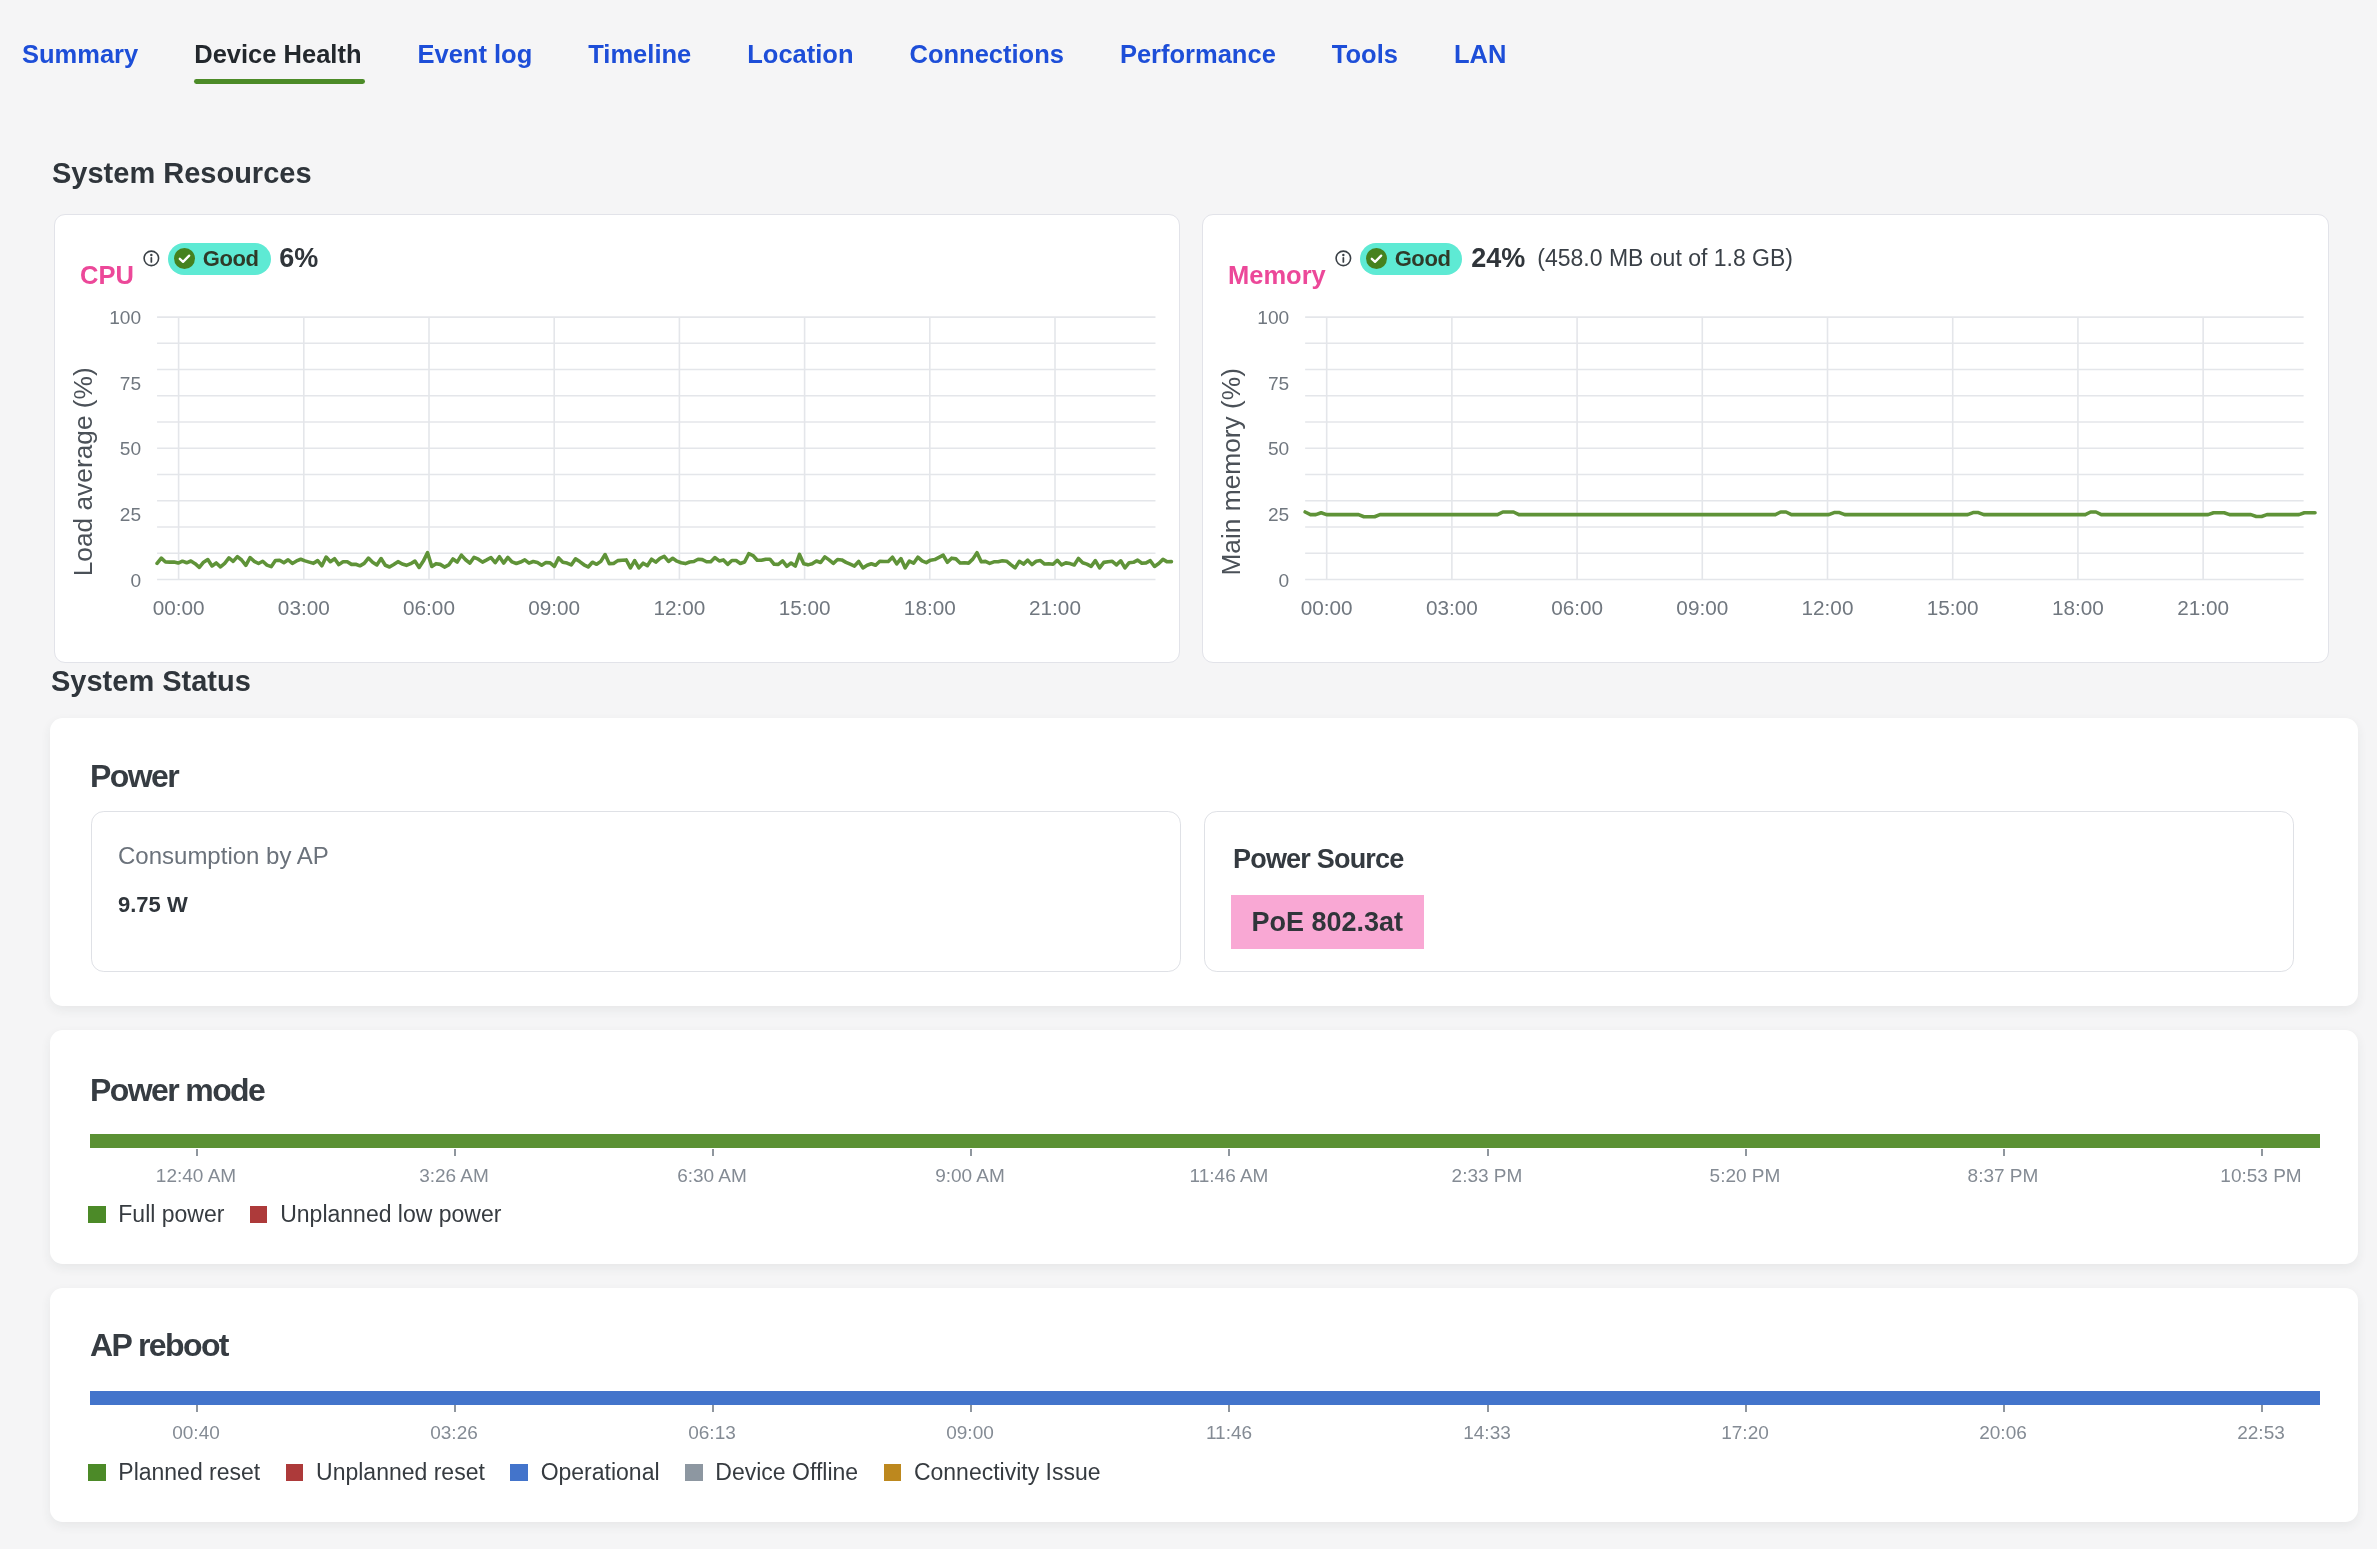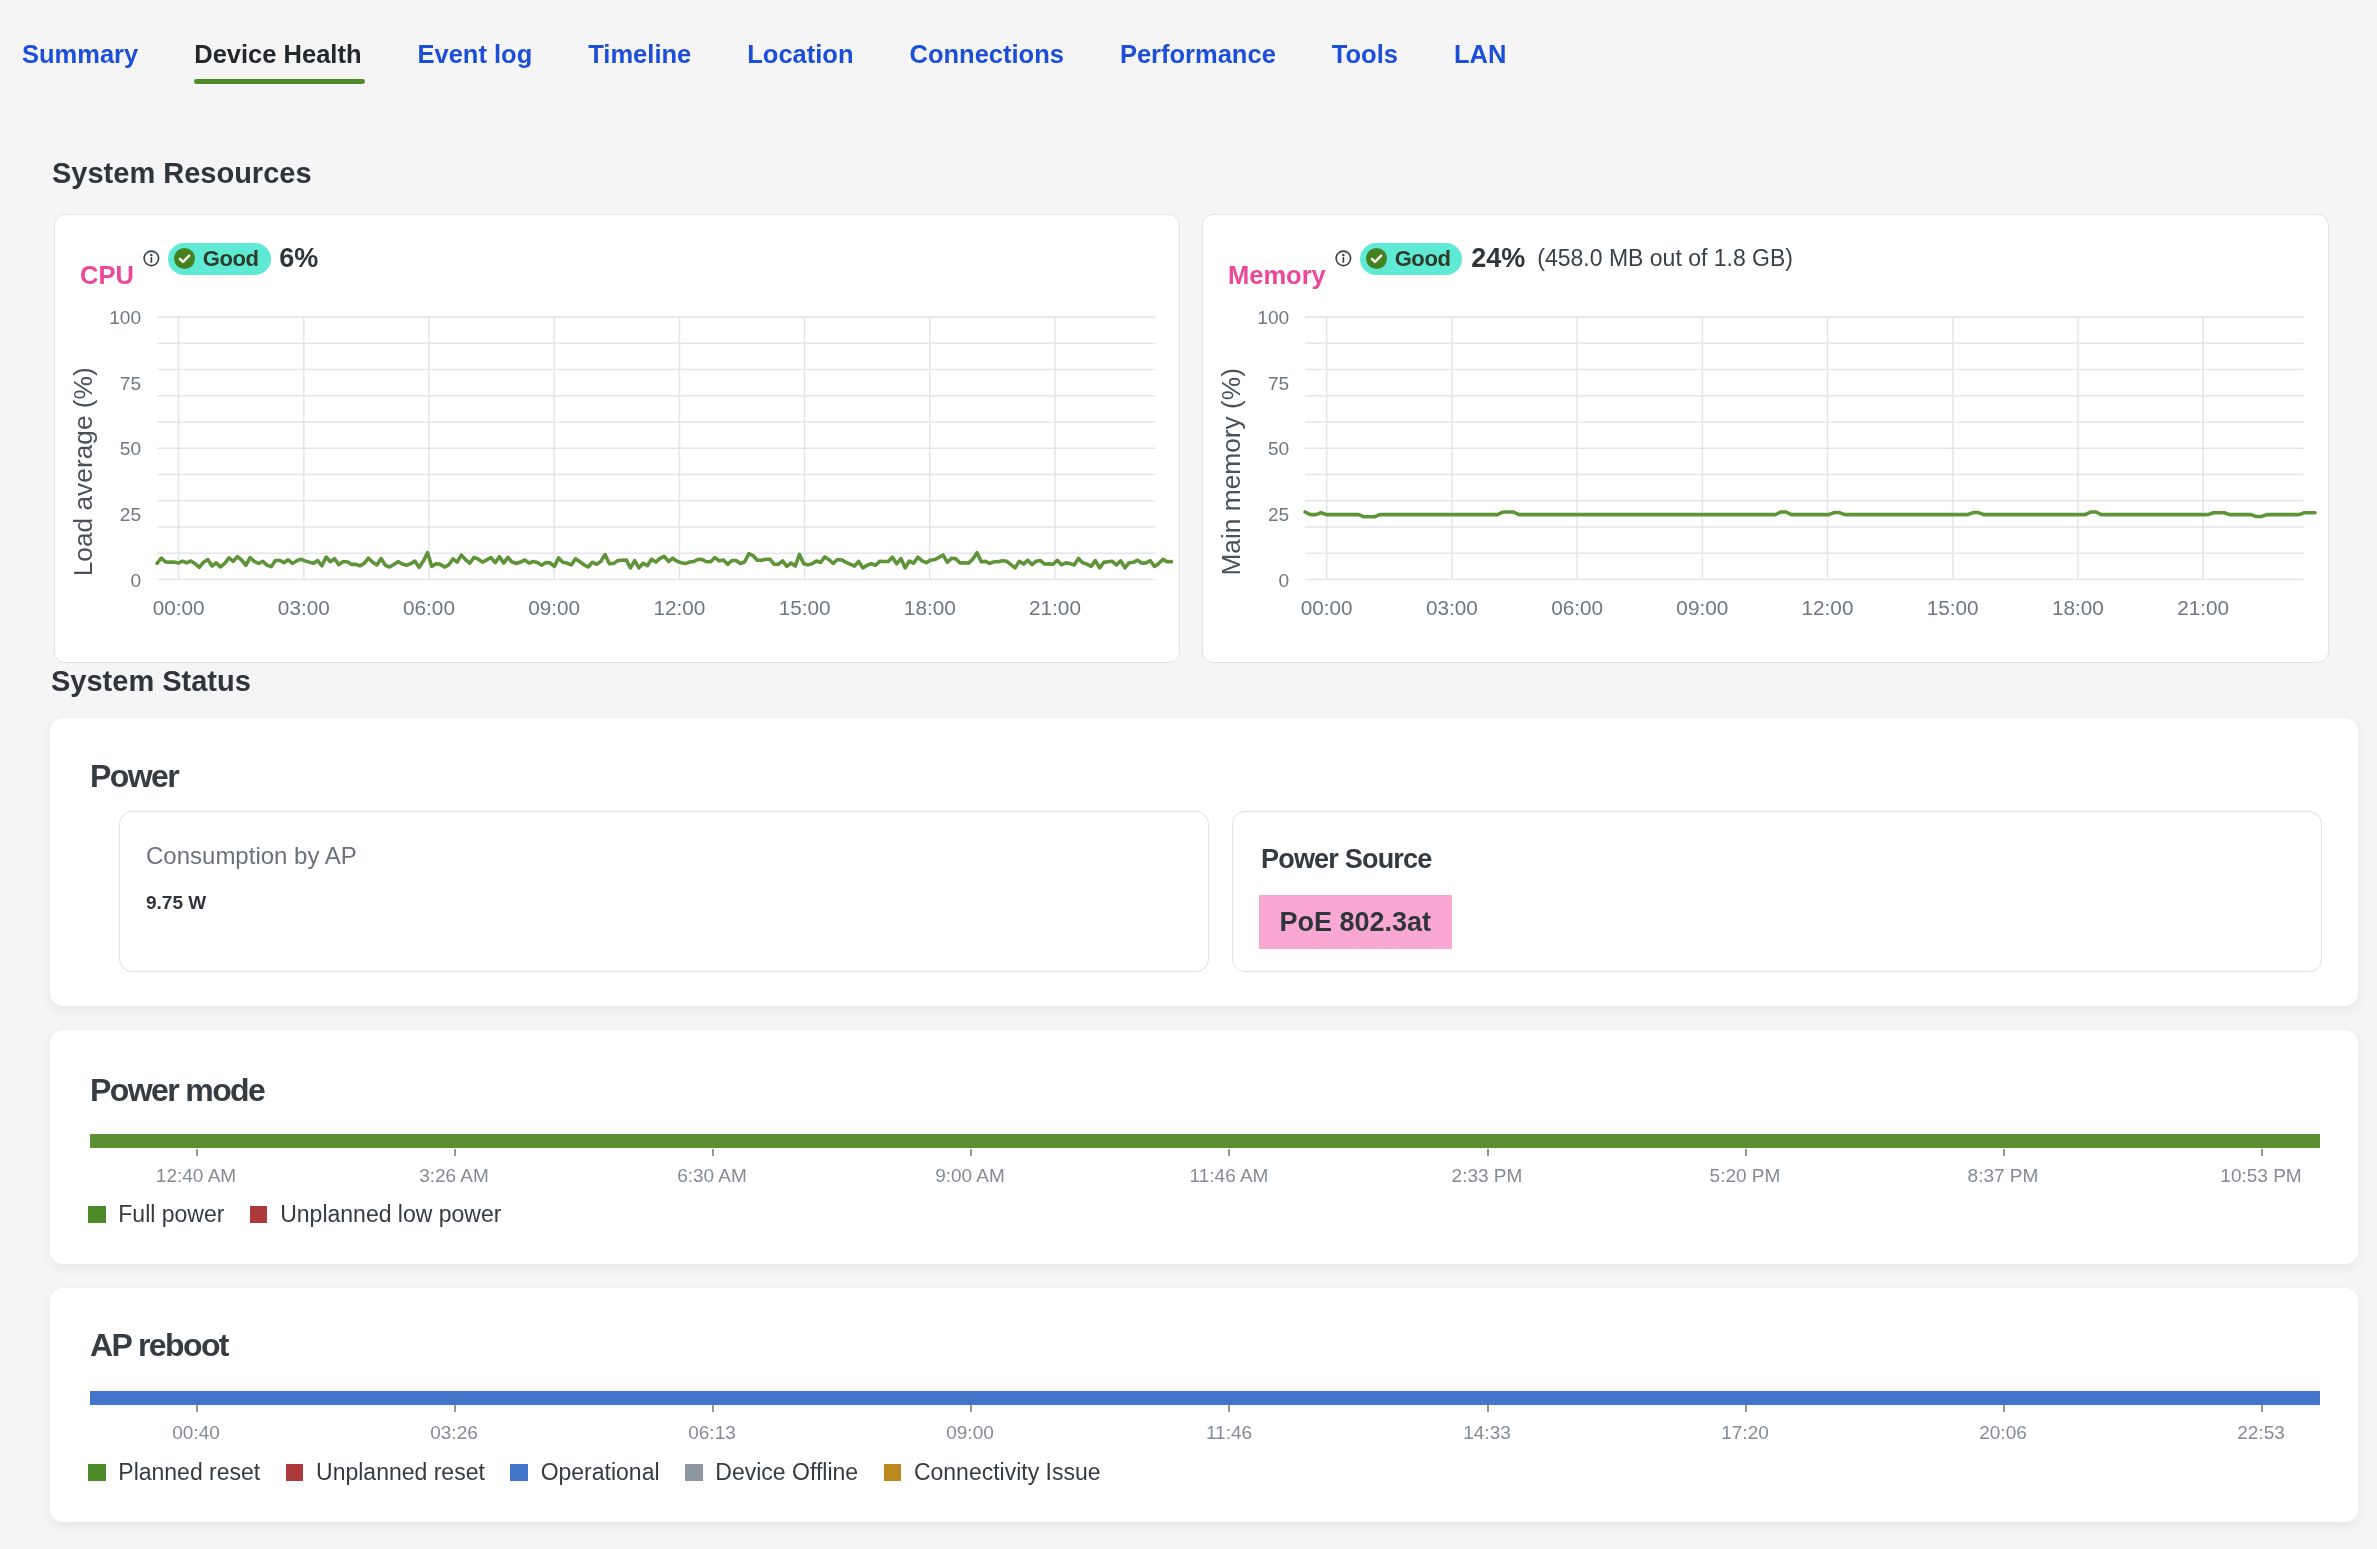--- a/index.html
+++ b/index.html
@@ -13,21 +13,21 @@
 .chartcard { border:1.6px solid #e2e3e9; }
 .scard { box-shadow:0 4px 11px rgba(45,50,55,0.07); border-radius:12.8px; }
 .chead { position:absolute; left:25px; top:26px; height:35px; display:flex; align-items:center; }
 .ctitle { font-size:25.5px; font-weight:700; color:#ec4899;margin-top:33px; }
 .icwrap { margin-left:9.6px; display:flex; }
 .pill { margin-left:8px; height:32px; border-radius:16px; background:#5eead4; display:flex; align-items:center; padding:0 12px 0 5.6px; }
 .pilltxt { font-size:22px; font-weight:700; color:#2f3a28; margin-left:8px; letter-spacing:-0.4px; }
 .cval { margin-left:8.8px; font-size:27px; font-weight:700; color:#30353a; }
 .cpar { margin-left:12px; font-size:23px; color:#3a4047; }
 .cardtitle { position:absolute; left:40px; font-size:32px; font-weight:700; color:#363c42; letter-spacing:-1.6px; line-height:1; }
-.innercard { position:absolute; background:#fff; border:1.6px solid #dfe1e6; border-radius:12.8px;margin-left:28px; }
+.innercard { position:absolute; background:#fff; border:1.6px solid #dfe1e6; border-radius:12.8px; }
 .bar { position:absolute; left:40px; width:2230px; height:13.6px; }
 .tick { position:absolute; width:1.6px; height:7.2px; background:#8f969e; }
 .tlab { position:absolute; width:144px; text-align:center; font-size:19px; color:#848b94; line-height:1; }
 .legend { position:absolute; left:38px; top:171px; display:flex; align-items:center; }
 .litem { display:flex; align-items:center; margin-right:25.5px; font-size:23px; color:#363b40; }
 .lsq { width:17.5px; height:17.5px; display:inline-block; margin-right:12.8px; }
 </style></head>
 <body>
 <div class="topbar"></div>
 <div class="tabs">
@@ -158,21 +158,21 @@
 <polyline points="128.0,372.4 134.7,375.7 141.4,375.7 148.1,373.4 154.8,375.7 161.5,375.7 168.2,375.7 174.9,375.7 181.6,375.7 188.3,375.7 195.0,375.7 201.7,378.4 208.4,378.4 215.1,378.4 221.8,375.7 228.5,375.7 235.2,375.7 241.9,375.7 248.6,375.7 255.3,375.7 262.0,375.7 268.7,375.7 275.4,375.7 282.1,375.7 288.8,375.7 295.5,375.7 302.2,375.7 308.9,375.7 315.6,375.7 322.3,375.7 329.0,375.7 335.7,375.7 342.4,375.7 349.1,375.7 355.8,375.7 362.5,375.7 369.2,375.7 375.9,372.4 382.6,372.4 389.3,372.4 396.0,375.7 402.7,375.7 409.4,375.7 416.1,375.7 422.8,375.7 429.5,375.7 436.2,375.7 442.9,375.7 449.6,375.7 456.3,375.7 463.0,375.7 469.7,375.7 476.4,375.7 483.1,375.7 489.8,375.7 496.5,375.7 503.2,375.7 509.9,375.7 516.6,375.7 523.3,375.7 530.0,375.7 536.7,375.7 543.4,375.7 550.1,375.7 556.8,375.7 563.5,375.7 570.2,375.7 576.9,375.7 583.6,375.7 590.3,375.7 597.0,375.7 603.7,375.7 610.4,375.7 617.1,375.7 623.8,375.7 630.5,375.7 637.2,375.7 643.9,375.7 650.6,375.7 657.3,375.7 664.0,375.7 670.7,375.7 677.4,375.7 684.1,375.7 690.8,375.7 697.5,375.7 704.2,375.7 710.9,375.7 717.6,375.7 724.3,372.4 731.0,372.4 737.7,375.7 744.4,375.7 751.1,375.7 757.8,375.7 764.5,375.7 771.2,375.7 777.9,375.7 784.6,375.7 791.3,373.1 798.0,373.1 804.7,375.7 811.4,375.7 818.1,375.7 824.8,375.7 831.5,375.7 838.2,375.7 844.9,375.7 851.6,375.7 858.3,375.7 865.0,375.7 871.7,375.7 878.4,375.7 885.1,375.7 891.8,375.7 898.5,375.7 905.2,375.7 911.9,375.7 918.6,375.7 925.3,375.7 932.0,375.7 938.7,375.7 945.4,375.7 952.1,375.7 958.8,375.7 965.5,373.1 972.2,373.1 978.9,375.7 985.6,375.7 992.3,375.7 999.0,375.7 1005.7,375.7 1012.4,375.7 1019.1,375.7 1025.8,375.7 1032.5,375.7 1039.2,375.7 1045.9,375.7 1052.6,375.7 1059.3,375.7 1066.0,375.7 1072.7,375.7 1079.4,375.7 1086.1,375.7 1092.8,375.7 1099.5,375.7 1106.2,375.7 1112.9,372.4 1119.6,372.4 1126.3,375.7 1133.0,375.7 1139.7,375.7 1146.4,375.7 1153.1,375.7 1159.8,375.7 1166.5,375.7 1173.2,375.7 1179.9,375.7 1186.6,375.7 1193.3,375.7 1200.0,375.7 1206.7,375.7 1213.4,375.7 1220.1,375.7 1226.8,375.7 1233.5,375.7 1240.2,375.7 1246.9,375.7 1253.6,375.7 1260.3,375.7 1267.0,373.4 1273.7,373.4 1280.4,373.4 1287.1,375.7 1293.8,375.7 1300.5,375.7 1307.2,375.7 1313.9,375.7 1320.6,378.0 1327.3,378.0 1334.0,375.7 1340.7,375.7 1347.4,375.7 1354.1,375.7 1360.8,375.7 1367.5,375.7 1374.2,375.7 1380.9,373.4 1387.6,373.4 1394.3,373.4" fill="none" stroke="#5f9338" stroke-width="4.5" stroke-linejoin="round" stroke-linecap="round"></polyline>
 </svg>
 </div>
 
 <div class="h2" style="left:51px; top:667px;">System Status</div>
 
 <div class="card scard" style="left:50px; top:718px; width:2308px; height:288px;text-decoration:underline;">
   <div class="cardtitle" style="top:42px;">Power</div>
   <div class="innercard" style="left:41px; top:93px; width:1090px; height:161px;">
     <div class="abs" style="left:26px; top:29.5px; font-size:24px; color:#6b727b;">Consumption by AP</div>
-    <div class="abs" style="left:26px; top:80px; font-size:19px; font-weight:700; color:#2f353b;">9.75 W</div>
+    <div class="abs" style="left:26px; top:80px; font-size:22px; font-weight:700; color:#2f353b;">9.75 W</div>
   </div>
   <div class="innercard" style="left:1154px; top:93px; width:1090px; height:161px;">
     <div class="abs" style="left:28px; top:32px; font-size:27px; font-weight:700; color:#343a40; letter-spacing:-0.8px;">Power Source</div>
     <div class="abs" style="left:25.5px; top:83px; height:54px; background:#f9a8d4; display:flex; align-items:center; padding:0 21px; font-size:27px; font-weight:700; color:#30353a;">PoE 802.3at</div>
   </div>
 </div>
 
 <div class="card scard" style="left:50px; top:1030px; width:2308px; height:234px;">
   <div class="cardtitle" style="top:44px;">Power mode</div>
   <div class="bar" style="top:104px; background:#5b9134;"></div>

